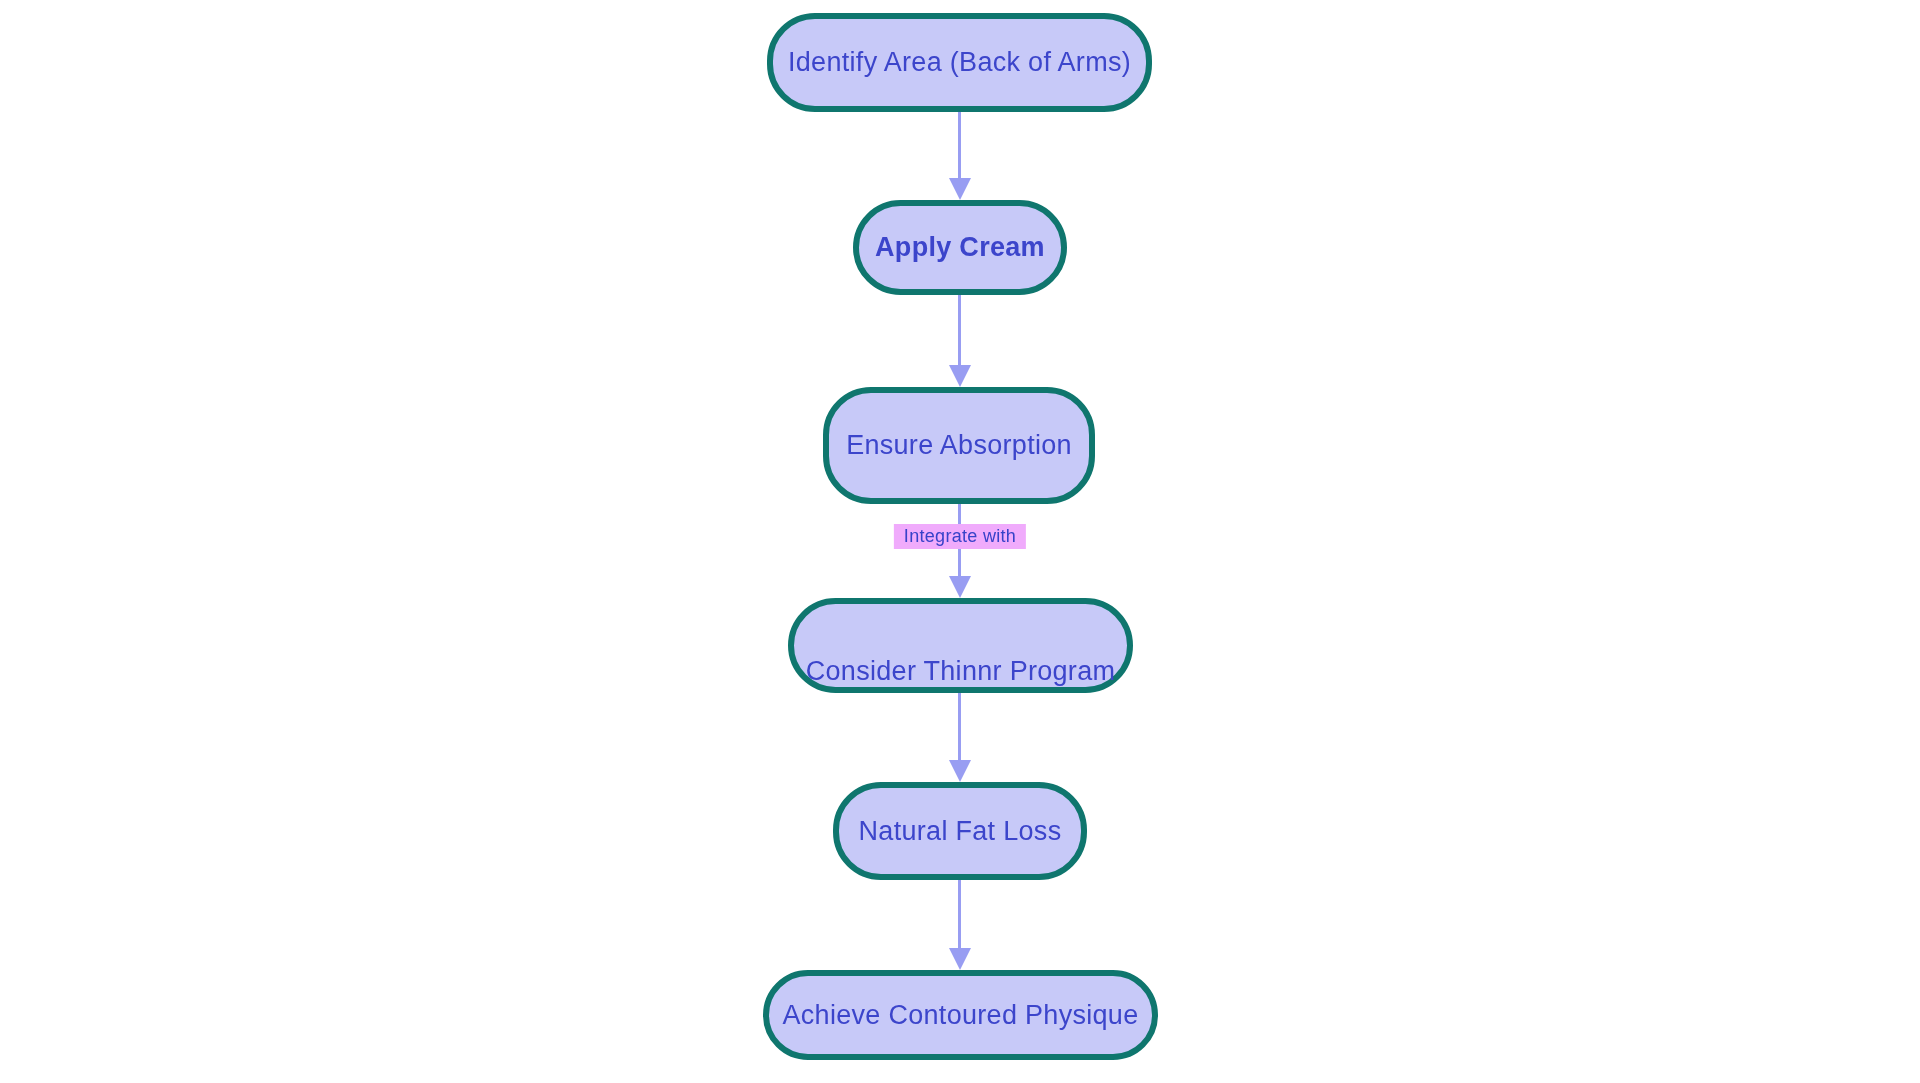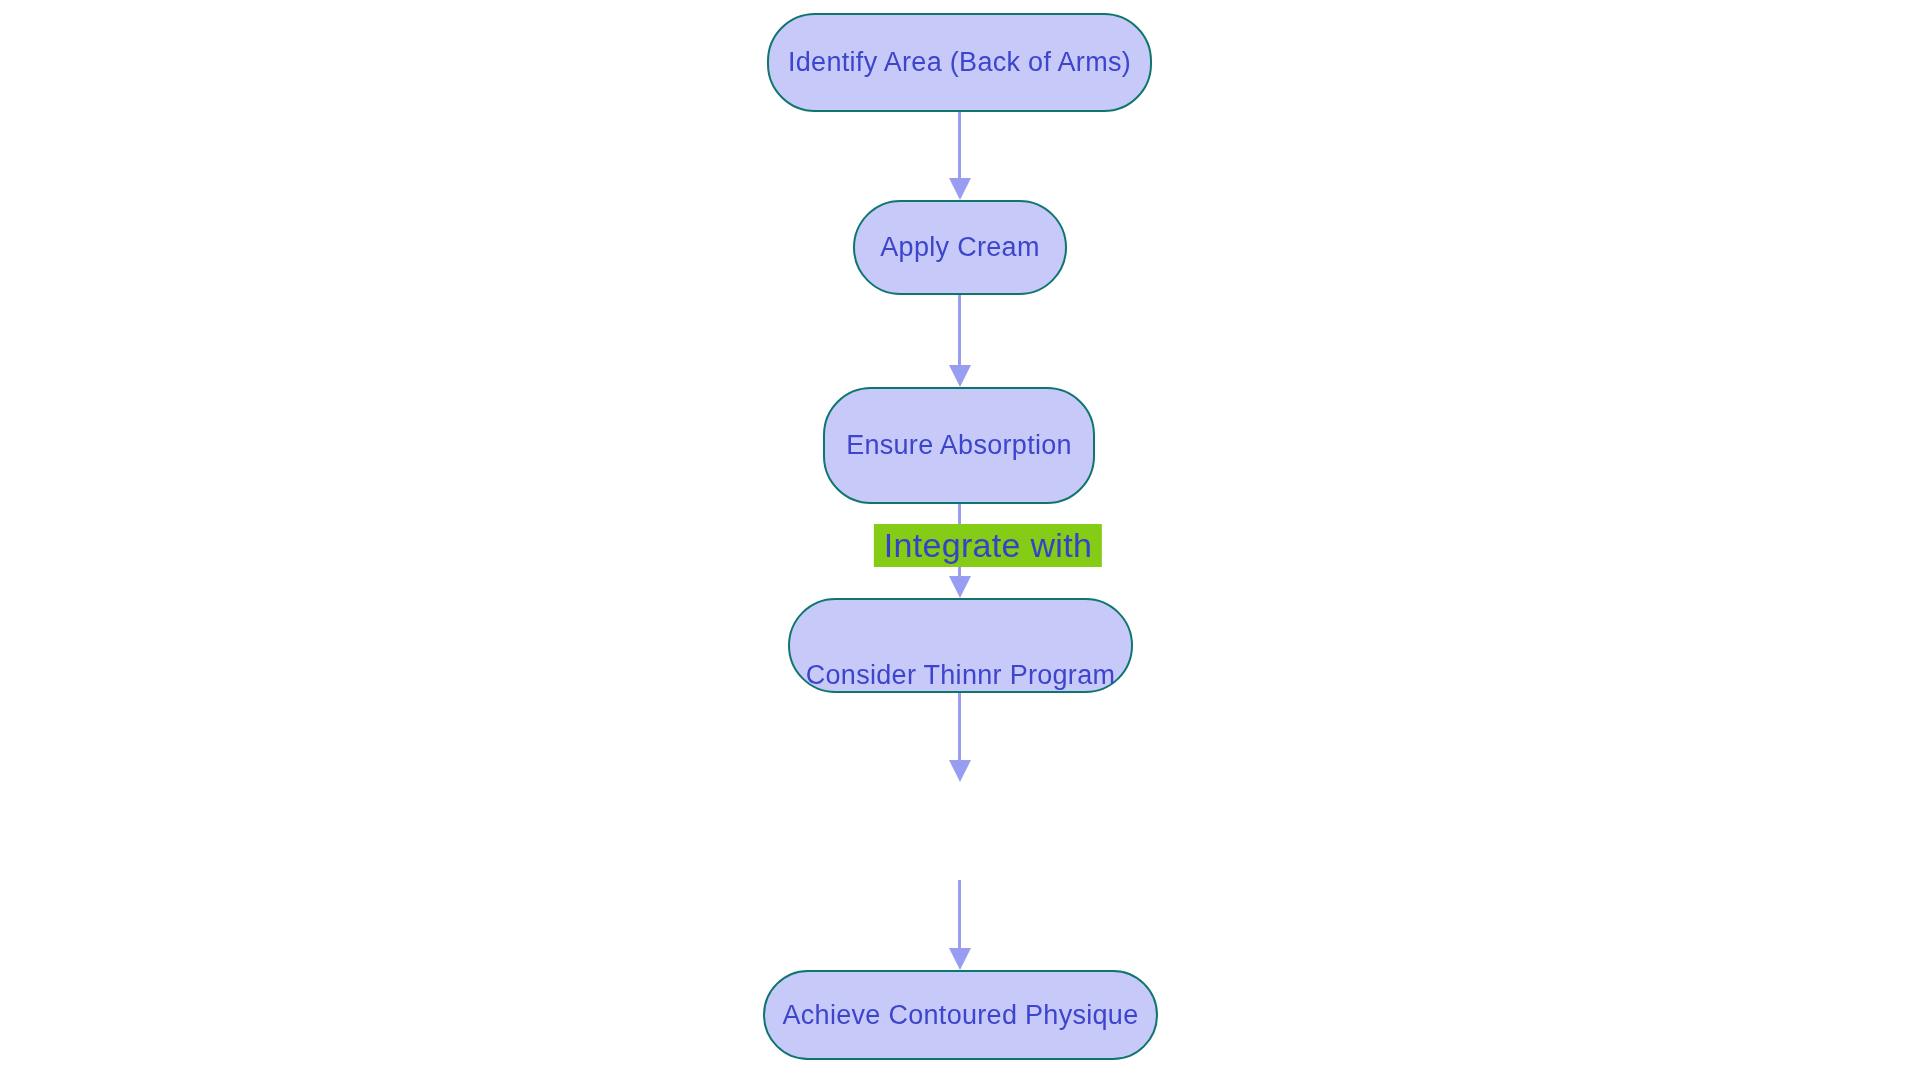--- a/index.html
+++ b/index.html
@@ -12,33 +12,33 @@
     width: 1920px;
     height: 1083px;
     background: #ffffff;
     font-family: "Liberation Sans", sans-serif;
     overflow: hidden;
   }
   .node {
     position: absolute;
     box-sizing: border-box;
     background: #c7c9f8;
-    border: 2px solid #0f766e;
+    border: 6px solid #0f766e;
     border-radius: 48px;
     color: #3c45cb;
     font-size: 27px;
     letter-spacing: 0.3px;
     display: flex;
     align-items: center;
     justify-content: center;
     text-align: center;
     white-space: nowrap;
   }
   .n1 { left: 767px; top: 13px;  width: 385px; height: 99px; }
-  .n2 { left: 853px; top: 200px; width: 214px; height: 95px; }
+  .n2 { left: 853px; top: 200px; width: 214px; height: 95px; font-weight: bold; }
   .n3 { left: 823px; top: 387px; width: 272px; height: 117px; }
   .n4 { left: 788px; top: 598px; width: 345px; height: 95px; align-items: flex-end; }
   .n5 { left: 833px; top: 782px; width: 254px; height: 98px; }
   .n6 { left: 763px; top: 970px; width: 395px; height: 90px; }
 
   .edge-line {
     position: absolute;
     left: 958px;
     width: 3px;
     background: #989df2;
@@ -59,26 +59,26 @@
     border-top: 22px solid #989df2;
   }
   .h1 { top: 178px; }
   .h2 { top: 365px; }
   .h3 { top: 576px; }
   .h4 { top: 760px; }
   .h5 { top: 948px; }
 
   .edge-label {
     position: absolute;
-    left: 988px;
+    left: 960px;
     top: 524px;
     transform: translateX(-50%);
-    background: #84cc16;
+    background: #f0abfc;
     color: #3742c9;
-    font-size: 34px;
+    font-size: 18px;
     letter-spacing: 0.3px;
     padding: 2px 10px;
     white-space: nowrap;
   }
 </style>
 </head>
 <body>
 
 <div class="canvas">
 
@@ -107,18 +107,21 @@
   </div>
 
   <div class="node n3">
     <span>Ensure Absorption</span>
   </div>
 
   <div class="node n4">
     <span>Consider Thinnr Program</span>
   </div>
 
+  <div class="node n5">
+    <span>Natural Fat Loss</span>
+  </div>
 
   <div class="node n6">
     <span>Achieve Contoured Physique</span>
   </div>
 
 </div>
 
 </body></html>

